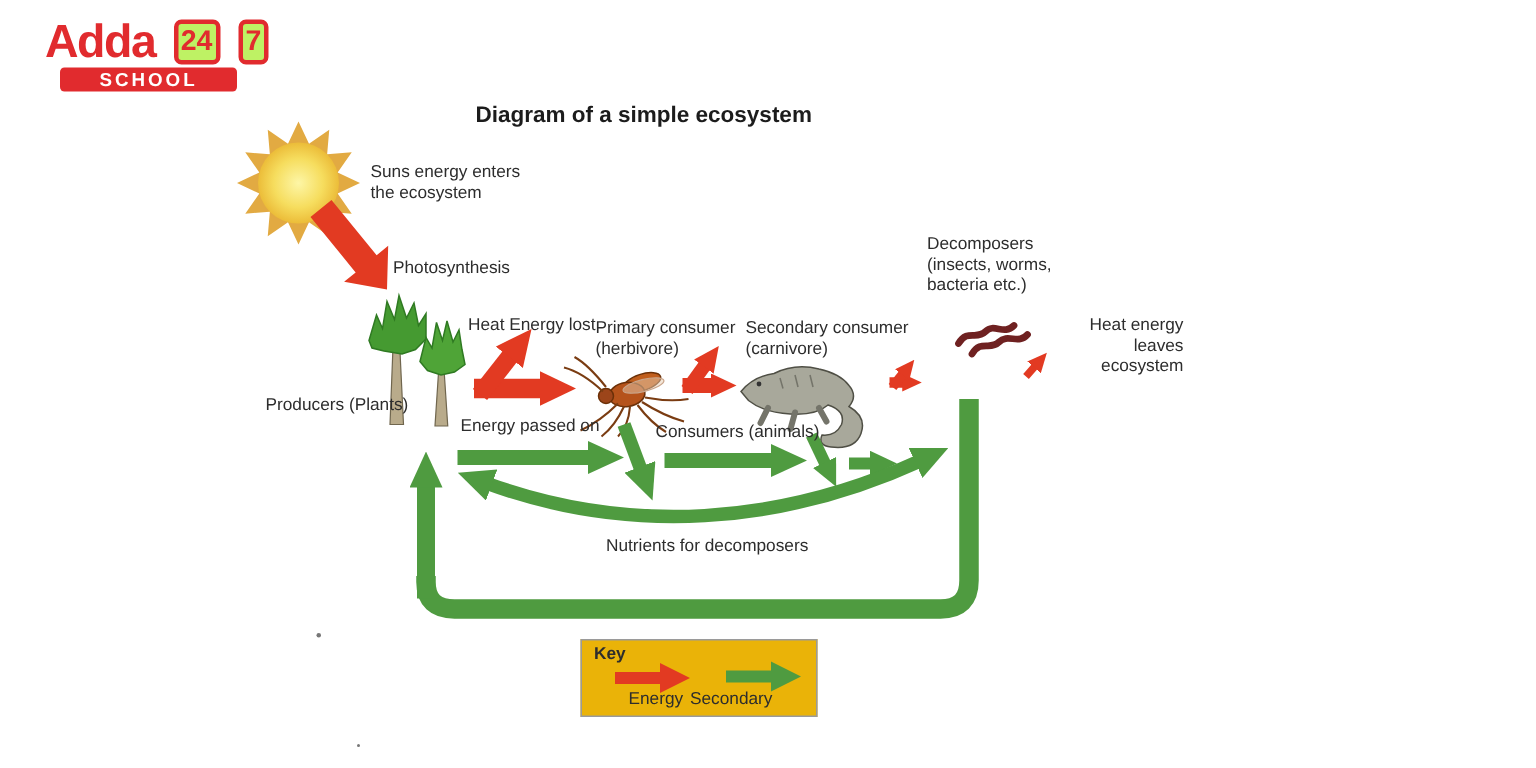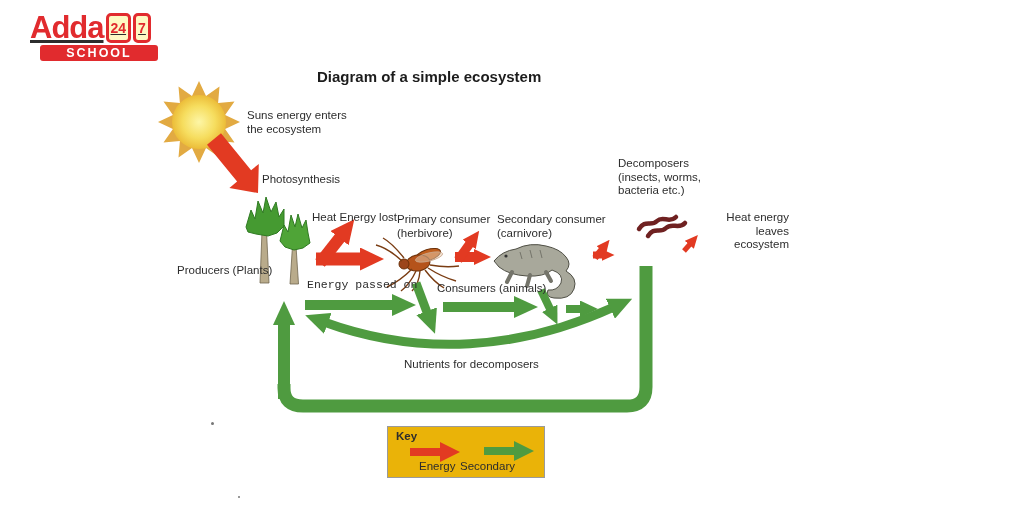--- a/index.html
+++ b/index.html
@@ -4,24 +4,24 @@
 <style>
   html,body{margin:0;padding:0;background:#fff;}
   #stage{position:relative;width:1024px;height:512px;background:#ffffff;overflow:hidden;
          font-family:"Liberation Sans", sans-serif;color:#2d2d2d;}
   .lbl{position:absolute;font-size:11.5px;line-height:13.5px;white-space:pre-line;color:#2d2d2d;}
   .title{position:absolute;left:317px;top:68px;width:300px;
          font-size:15px;font-weight:bold;color:#1c1c1c;}
   svg{position:absolute;left:0;top:0;}
   
   .logo{position:absolute;left:30px;top:13px;width:135px;}
-  .logo-row{display:flex;align-items:center;gap:0;text-decoration:underline;}
+  .logo-row{display:flex;align-items:center;gap:10px;}
   .logo-brand{font-size:31px;font-weight:bold;color:#e12b2e;letter-spacing:-1px;line-height:30px;}
-  .digit-box{border:3px solid #e12b2e;border-radius:5px;background:#fef9c3;color:#e12b2e;
-             font-weight:bold;font-size:14px;line-height:24px;padding:0 2px;margin-left:2px;}
+  .digit-box{border:3px solid #e12b2e;border-radius:5px;background:#bef264;color:#e12b2e;
+             font-weight:bold;font-size:19px;line-height:24px;padding:0 2px;margin-left:2px;}
   .school-banner{margin-top:2px;margin-left:10px;background:#e12b2e;color:#ffffff;border-radius:3px;
              font-weight:bold;font-size:12.5px;letter-spacing:2px;text-align:center;
              padding:1px 0;width:118px;}
   
   .keybox{position:absolute;left:387px;top:426px;width:156px;height:50px;
           border:1.5px solid #9a9a9a;background:#eab308;}
   .keybox .k-title{position:absolute;left:8px;top:3px;font-size:11.5px;font-weight:bold;}
   .keybox .k-energy{position:absolute;left:7px;top:33px;font-size:11.5px;padding-left:24px;}
   .keybox .k-nutrients{position:absolute;left:72px;top:33px;font-size:11.5px;}
   .k-arrow{position:absolute;width:52px;height:22px;}
@@ -162,21 +162,21 @@
   <div class="lbl" style="left:312px;top:211px;">Heat Energy lost</div>
   <div class="lbl" style="left:397px;top:213px;">Primary consumer
 (herbivore)</div>
   <div class="lbl" style="left:497px;top:213px;">Secondary consumer
 (carnivore)</div>
   <div class="lbl" style="left:618px;top:157px;">Decomposers
 (insects, worms,
 bacteria etc.)</div>
   <div class="lbl" style="left:693px;top:211px;width:96px;text-align:right;">Heat energy leaves
 ecosystem</div>
-  <div class="lbl" style="left:307px;top:278px;font-family:Liberation Mono, monospace;">Energy passed on</div>
+  <div class="lbl" style="left:307px;top:278px;">Energy passed on</div>
   <div class="lbl" style="left:437px;top:282px;">Consumers (animals)</div>
   <div class="lbl" style="left:404px;top:358px;">Nutrients for decomposers</div>
 
   <div class="dot" style="left:211px;top:422px;"></div>
   <div class="dot" style="left:238px;top:496px;width:2px;height:2px;"></div>
 
   <div class="keybox">
     <div class="k-title">Key</div>
     <svg class="k-arrow" style="left:22px;top:14px;" width="52" height="22">
       <polygon points="0,7 30,7 30,1 50,11 30,21 30,15 0,15" fill="#e23a22"></polygon>

